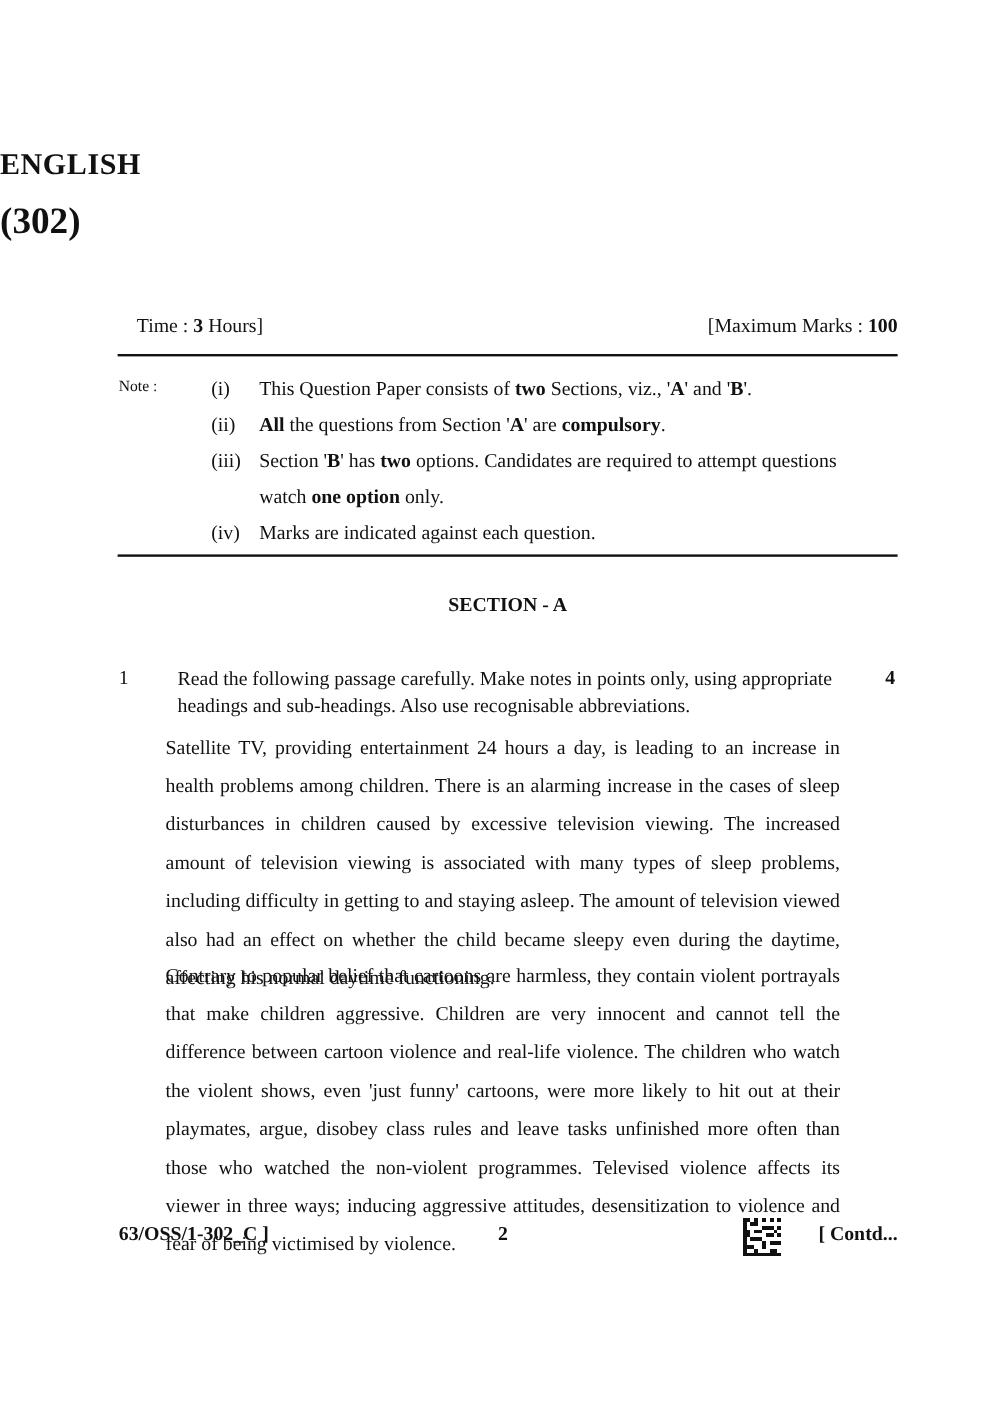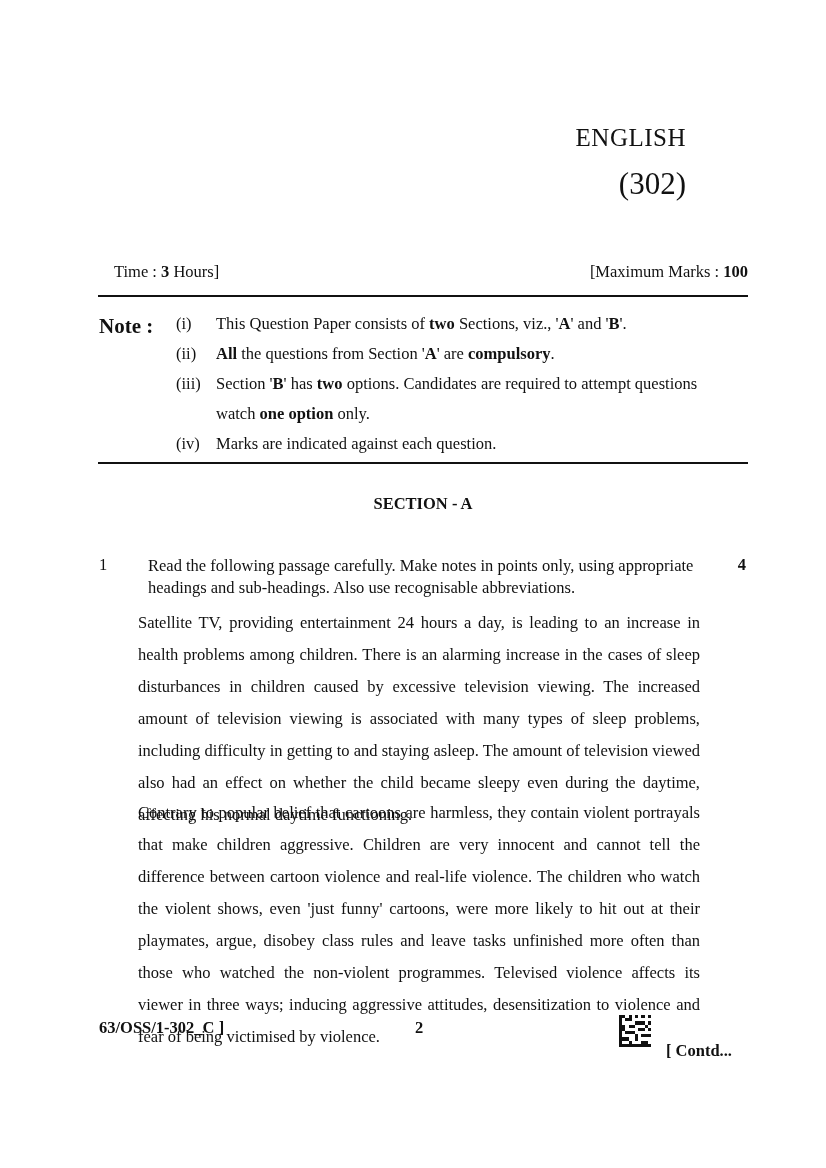--- a/index.html
+++ b/index.html
@@ -3,53 +3,53 @@
   <meta charset="utf-8">
   <style>
     html, body { margin: 0; padding: 0; background: #ffffff; }
     body {
       width: 826px; height: 1168px; position: relative; overflow: hidden;
       font-family: "Liberation Serif", "DejaVu Serif", serif;
       color: #111111;
     }
     .abs { position: absolute; }
     .title {
-      left: 0; width: 686px; text-align: right; font-weight: normal;
+      left: 0; width: 686px; text-align: left; font-weight: bold;
     }
     #subject-title { top: 124px; font-size: 25px; letter-spacing: 0.5px; }
     #subject-code { top: 166px; font-size: 31px; }
     .meta-row { top: 262px; font-size: 16.5px; margin-left: 15px; }
     #time-label { left: 99px; }
     #max-marks { right: 78px; }
     .rule { left: 98px; width: 650px; height: 2px; background: #111; }
     #rule-top { top: 295px; }
     #rule-bottom { top: 462px; }
 
-    .note-label { left: 99px; top: 314px; font-size: 21px; font-weight: bold; }
+    .note-label { left: 99px; top: 314px; font-size: 13px; font-weight: normal; }
     .note-num { left: 176px; font-size: 16.5px; }
     .note-text { left: 216px; font-size: 16.5px; width: 535px; }
     .b { font-weight: bold; }
 
     #section-heading { top: 494px; left: 0; width: 846px; text-align: center; font-size: 16.5px; font-weight: bold; }
 
     .q-num { left: 99px; top: 555px; font-size: 16.5px; }
     .q-marks { right: 80px; top: 555px; font-size: 16.5px; font-weight: bold; }
     .q-instr { left: 138px; top: 555px; width: 570px; font-size: 16.5px; line-height: 22px; margin-left: 10px; }
 
     .passage {
       left: 138px; width: 562px; font-size: 16.5px; line-height: 32px;
       text-align: justify;
     }
     #para-1 { top: 607px; }
     #para-2 { top: 797px; }
 
     .footer { top: 1018px; font-size: 16.5px; font-weight: bold; }
     #footer-code { left: 99px; text-align: right; }
     #footer-page { left: 415px; }
-    #footer-contd { right: 94px; margin-top: 23px; }
+    #footer-contd { right: 78px; }
     #qr-code { left: 619px; top: 1015px; width: 32px; height: 32px; }
   </style>
 </head>
 <body>
 
 <div class="abs title" id="subject-title">ENGLISH</div>
 <div class="abs title" id="subject-code">(302)</div>
 
 <div class="abs meta-row" id="time-label"><span>Time : </span><span class="b">3</span><span> Hours]</span></div>
 <div class="abs meta-row" id="max-marks"><span>[Maximum Marks : </span><span class="b">100</span></div>

